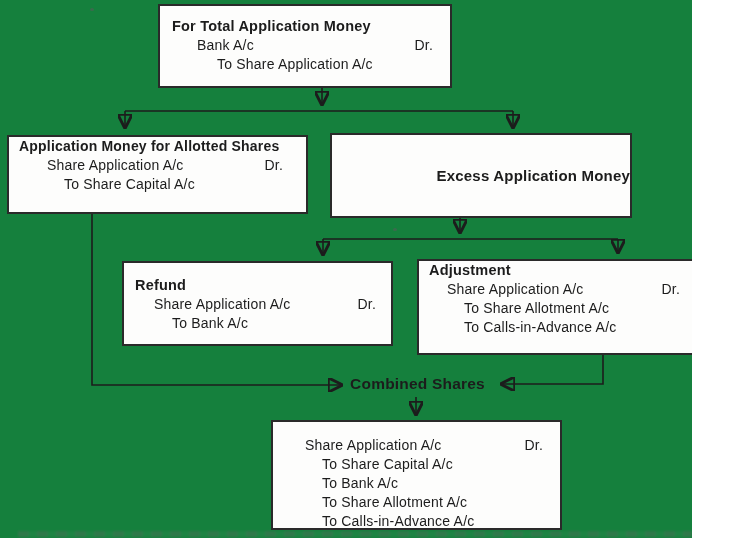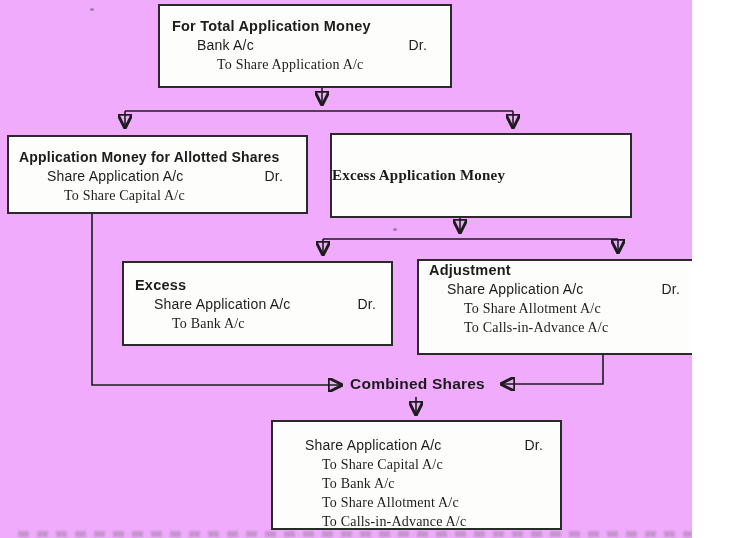--- a/index.html
+++ b/index.html
@@ -1,20 +1,20 @@
 <!DOCTYPE html>
 <html><head>
 <meta charset="utf-8">
 <style>
   html, body { margin: 0; padding: 0; background: #ffffff; }
   .canvas {
     position: relative;
     width: 692px;
     height: 538px;
-    background: #f0abfc;
+    background: #15803d;
     font-family: "Liberation Sans", sans-serif;
     color: #1c1c1c;
     overflow: hidden;
   }
   .box {
     position: absolute;
     border: 2px solid #2a2a2a;
     background: #fdfdfc;
     box-sizing: border-box;
     font-size: 14px;
@@ -24,26 +24,25 @@
   .title {
     font-weight: bold;
     font-size: 14.5px;
     white-space: nowrap;
   }
   .row {
     display: flex;
     justify-content: space-between;
     white-space: nowrap;
   }
-  .credit { white-space: nowrap; font-family: Liberation Serif, serif; }
+  .credit { white-space: nowrap; }
   .center-box {
     display: flex;
     align-items: center;
-    justify-content: flex-start;
-    font-family: Liberation Serif, serif;
+    justify-content: flex-end;
   }
   .combined-label {
     position: absolute;
     font-weight: bold;
     font-size: 15.5px;
     letter-spacing: 0.2px;
     text-align: center;
     white-space: nowrap;
   }
   svg.connectors {
@@ -97,42 +96,42 @@
 
     <path d="M92,214 L92,385 L340,385" marker-end="url(#ah)"></path>
 
     <path d="M603,355 L603,384 L503,384" marker-end="url(#ah)"></path>
 
     <line x1="416" y1="397" x2="416" y2="413" marker-end="url(#ah)"></line>
   </svg>
 
   <div class="box" style="left:158px; top:4px; width:294px; height:84px; padding-top:11px;">
     <div class="title" style="padding-left:12px">For Total Application Money</div>
-    <div class="row" style="padding-left:37px; padding-right:23px;">
+    <div class="row" style="padding-left:37px; padding-right:17px;">
       <span>Bank A/c</span>
       <span>Dr.</span>
     </div>
     <div class="credit" style="padding-left:57px">To Share Application A/c</div>
   </div>
 
-  <div class="box" style="left:7px; top:135px; width:301px; height:79px; padding-top:11px;">
+  <div class="box" style="left:7px; top:135px; width:301px; height:79px; ">
     <div class="title" style="padding-left:10px; font-size:14px;">Application Money for Allotted Shares</div>
     <div class="row" style="padding-left:38px; padding-right:23px;">
       <span>Share Application A/c</span>
       <span>Dr.</span>
     </div>
     <div class="credit" style="padding-left:55px">To Share Capital A/c</div>
   </div>
 
   <div class="box center-box" style="left:330px; top:133px; width:302px; height:85px;">
     <div class="title" style="font-size:15px;">Excess Application Money</div>
   </div>
 
   <div class="box" style="left:122px; top:261px; width:271px; height:85px; padding-top:13px;">
-    <div class="title" style="padding-left:11px">Excess</div>
+    <div class="title" style="padding-left:11px">Refund</div>
     <div class="row" style="padding-left:30px; padding-right:15px;">
       <span>Share Application A/c</span>
       <span>Dr.</span>
     </div>
     <div class="credit" style="padding-left:48px">To Bank A/c</div>
   </div>
 
   <div class="box" style="left:417px; top:259px; width:278px; height:96px; padding-top:0;">
     <div class="title" style="padding-left:10px">Adjustment</div>
     <div class="row" style="padding-left:28px; padding-right:13px;">

